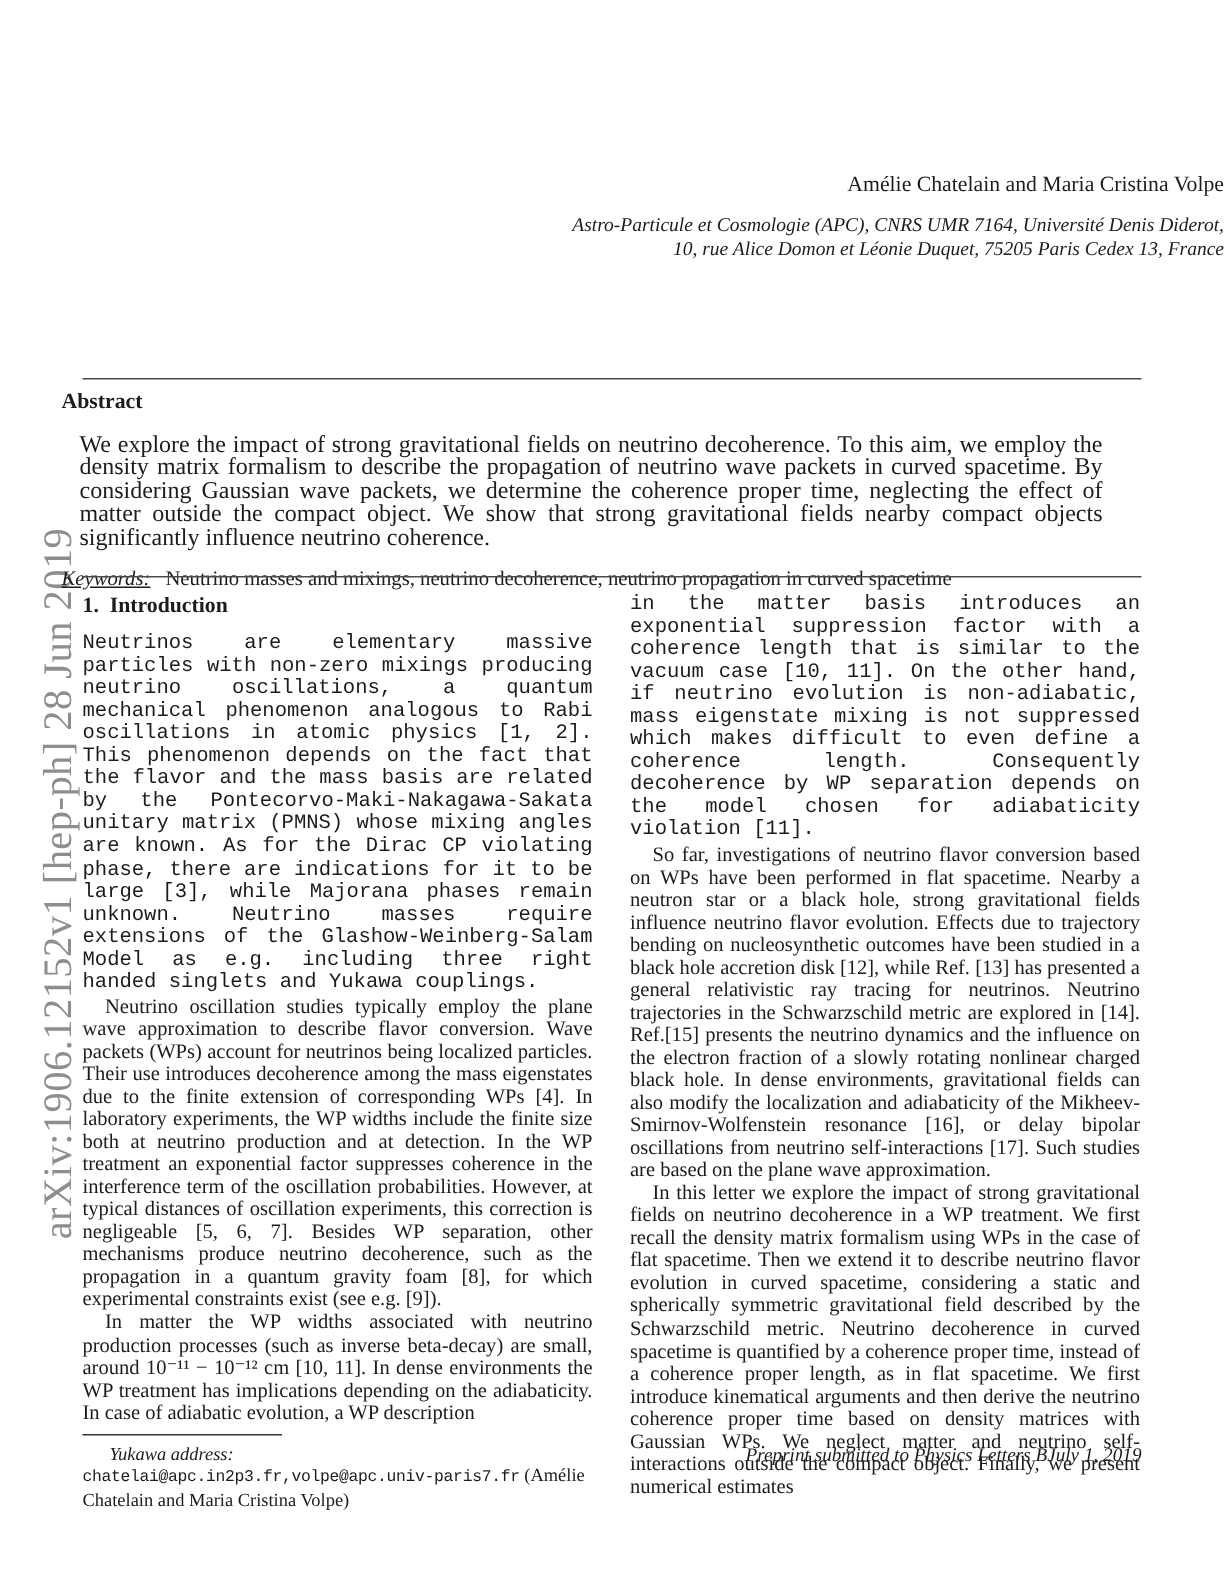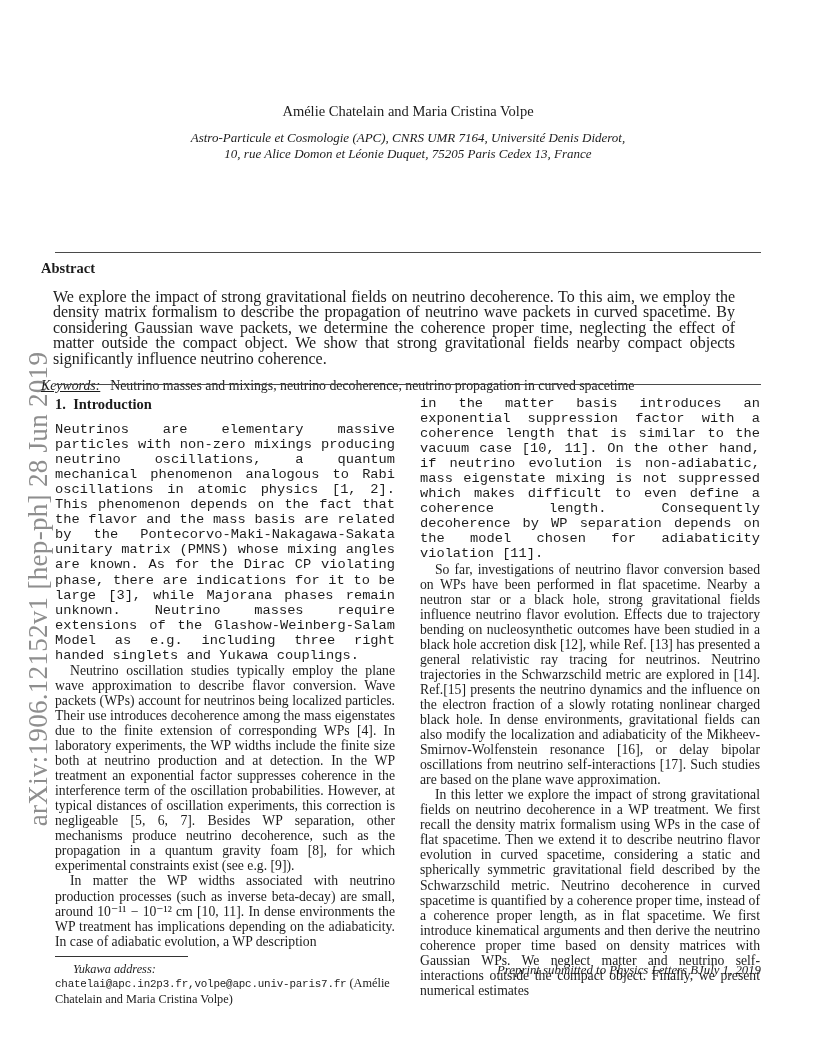--- a/index.html
+++ b/index.html
@@ -26,22 +26,22 @@
     text-align: center;
     font-size: 27px;
     color: #8e8e8e;
     letter-spacing: 0.3px;
     white-space: nowrap;
   }
 
   
   .header { position: absolute; top: 103px; left: 0; width: 100%; text-align: center; }
   .title  { font-size: 21px; font-weight: normal; margin: 0 0 17px 0; }
-  .authors { font-size: 14.5px; margin: 0 0 10px 0; }
-  .affiliation { font-style: italic; font-size: 13px; line-height: 16px; }
+  .authors { font-size: 14.5px; margin: 12px 0 10px 0; text-align: right; }
+  .affiliation { font-style: italic; font-size: 13px; line-height: 16px; text-align: right; }
 
   
   .rule { position: absolute; left: 55px; width: 706px; height: 0; border-top: 1px solid #4a4a4a; }
   .rule-top { top: 252px; }
   .rule-bottom { top: 384px; }
 
   
   .abstract { position: absolute; top: 260px; left: 41px; width: 706px; }
   .abstract-heading { font-weight: bold; font-size: 14.5px; margin: 0 0 10px 0; }
   .abstract-text { font-size: 16px; line-height: 15.4px; text-align: justify; margin: 12px; }

